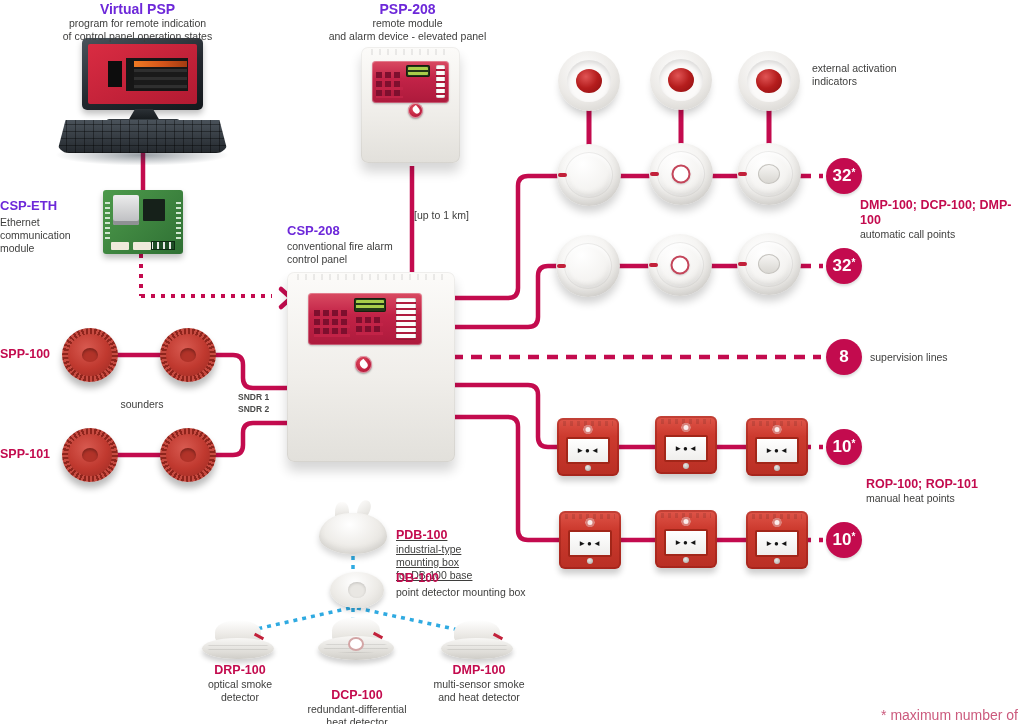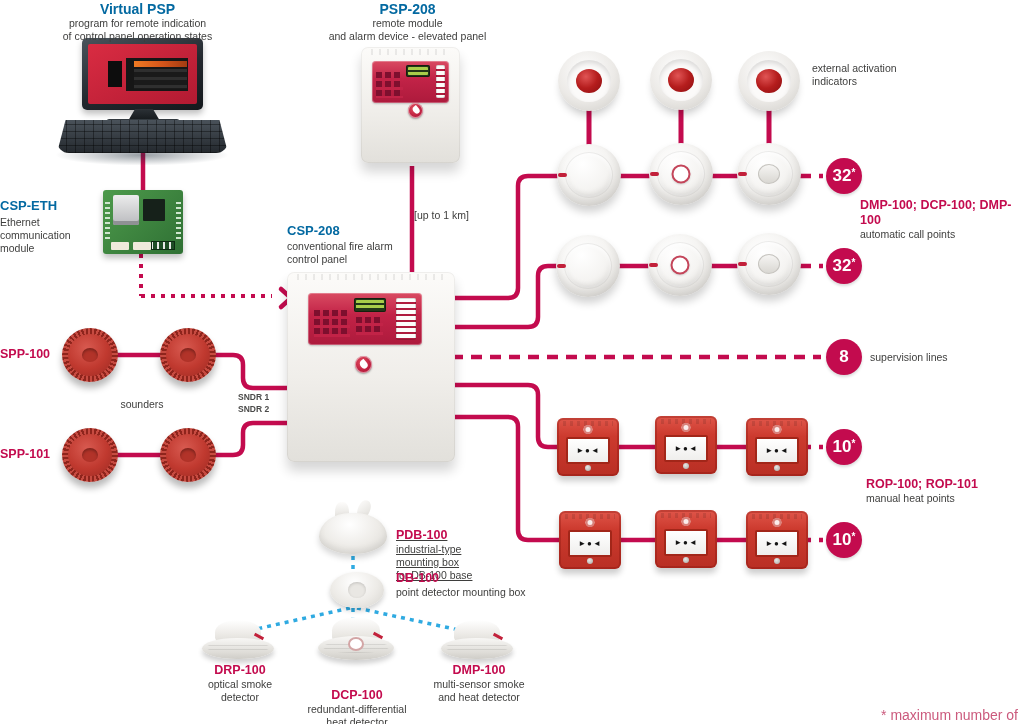--- a/index.html
+++ b/index.html
@@ -8,21 +8,21 @@
   svg.wires{position:absolute;left:0;top:0;z-index:1;}
   .ln{stroke:#c30b4e;stroke-width:4.5;fill:none;}
   .w5{stroke-width:5;}
   .lnd{stroke:#c30b4e;stroke-width:4.5;fill:none;stroke-dasharray:11 8;}
   .dot{stroke:#c30b4e;stroke-width:4;fill:none;stroke-dasharray:4 6;}
   .arr{stroke:#c30b4e;stroke-width:4.5;fill:none;stroke-linecap:round;stroke-linejoin:round;}
   .bdot{stroke:#2faae1;stroke-width:3.5;fill:none;stroke-dasharray:4 5;}
 
   .dev{position:absolute;z-index:2;}
   .lb{position:absolute;z-index:3;}
-  .ttl{color:#0369a1;font-weight:bold;font-size:14px;line-height:1.15;}
+  .ttl{color:#6d28d9;font-weight:bold;font-size:14px;line-height:1.15;}
   .ttl2{color:#c30b4e;font-weight:bold;font-size:12.5px;line-height:1.2;}
   .desc{font-size:10.5px;line-height:1.22;color:#3e3e3d;}
   .center{text-align:center;}
 
   
   .badge{position:absolute;z-index:3;width:36px;height:36px;border-radius:50%;background:#c30b4e;
          color:#fff;display:flex;align-items:center;justify-content:center;
          font-size:17px;font-weight:bold;box-shadow:0 2px 3px rgba(0,0,0,.15);}
   .badge sup{font-size:10px;margin-top:-8px;}
 

